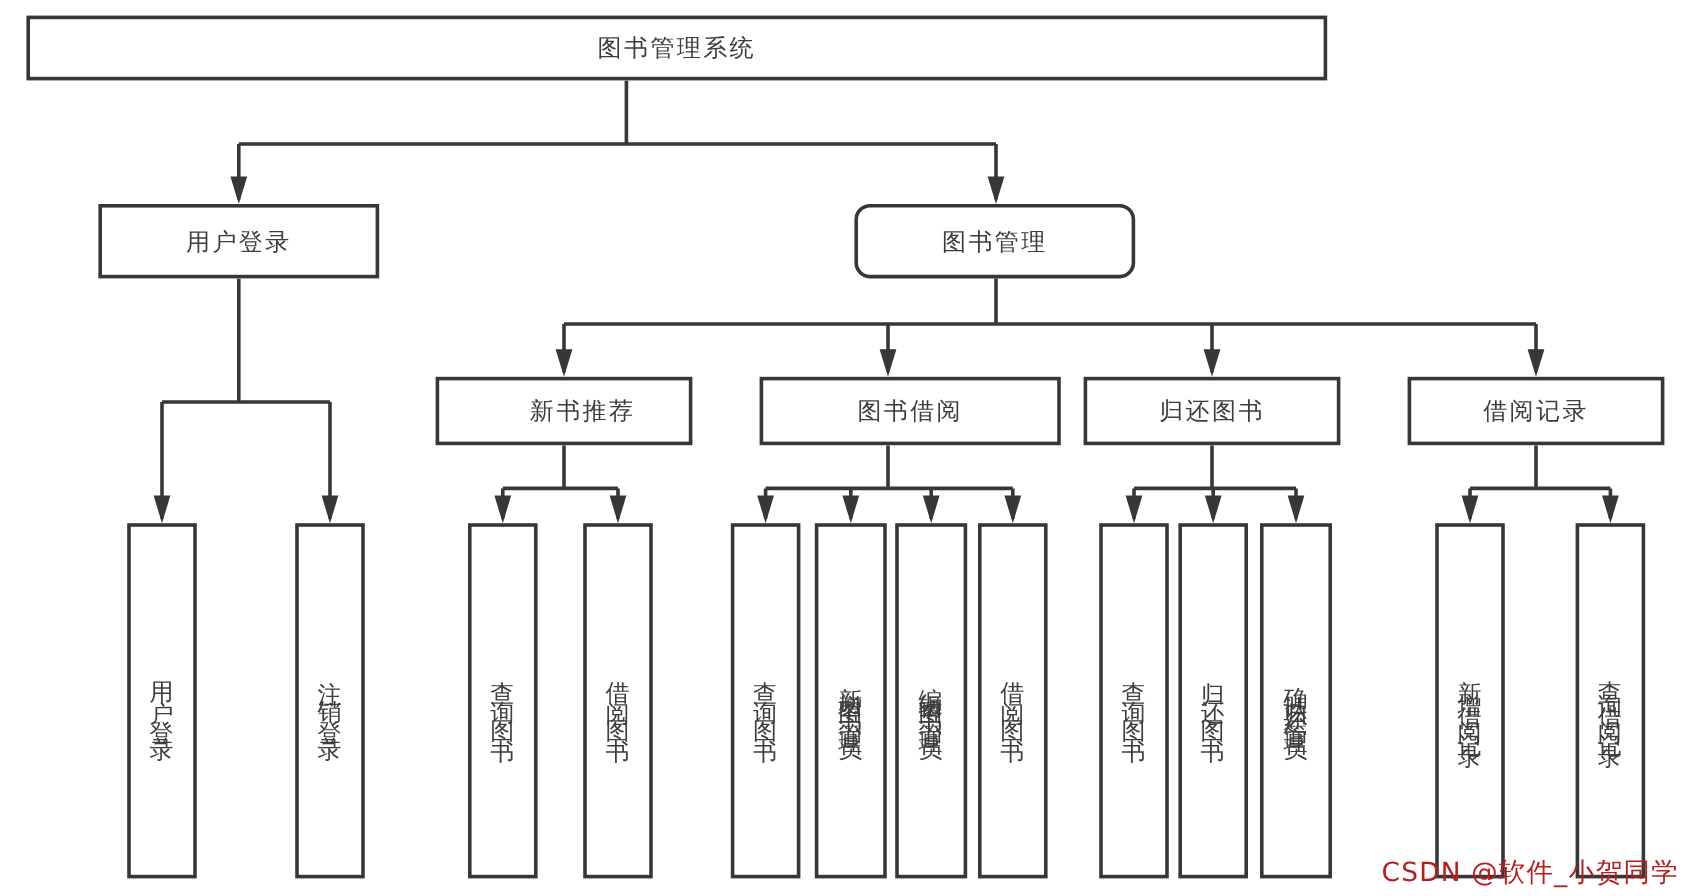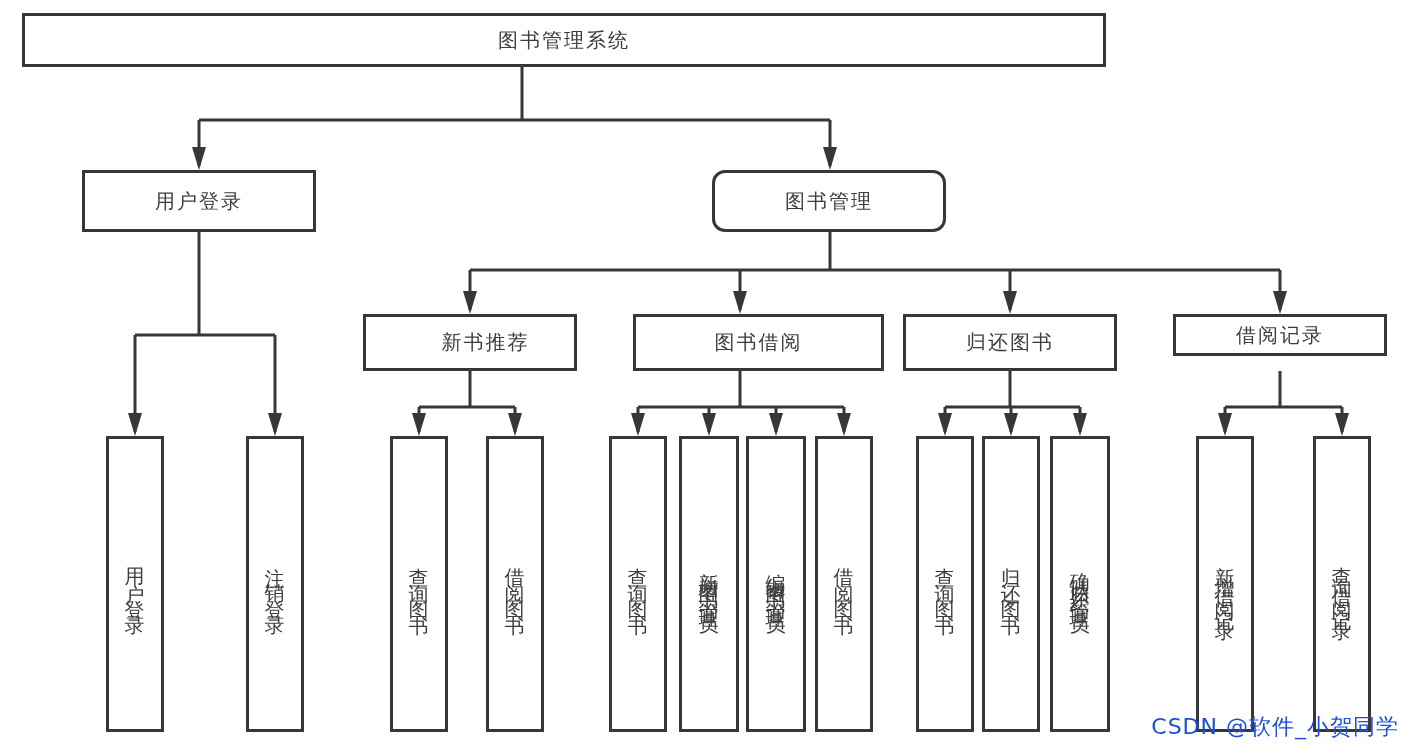--- a/index.html
+++ b/index.html
@@ -31,21 +31,21 @@
     white-space:nowrap;
   }
   .sp-wide  { letter-spacing:16px; }
   .sp-mid   { letter-spacing:11px; }
   .sp-tight { letter-spacing:6px;  }
   .watermark {
     position:absolute;
     top:712px;
     right:6px;
     font-size:22px;
-    color:#1d4ed8;
+    color:#b91c1c;
     letter-spacing:1px;
     z-index:5;
     white-space:nowrap;
   }
 </style>
 </head>
 <body>
 
 <div class="canvas">
 
@@ -102,21 +102,21 @@
 
   <div class="box" style="left:363px; top:314px; width:214px; height:57px;padding-left:31px;">
     <span class="h-label">新书推荐</span>
   </div>
   <div class="box" style="left:633px; top:314px; width:251px; height:57px;">
     <span class="h-label">图书借阅</span>
   </div>
   <div class="box" style="left:903px; top:314px; width:214px; height:57px;">
     <span class="h-label">归还图书</span>
   </div>
-  <div class="box" style="left:1173px; top:314px; width:214px; height:42px;">
+  <div class="box" style="left:1173px; top:314px; width:214px; height:57px;">
     <span class="h-label">借阅记录</span>
   </div>
 
   <div class="box leaf" style="left:106px; top:436px; width:58px; height:296px;">
     <span class="sp-wide">用户登录</span>
   </div>
   <div class="box leaf" style="left:246px; top:436px; width:58px; height:296px;">
     <span class="sp-wide">注销登录</span>
   </div>
 

